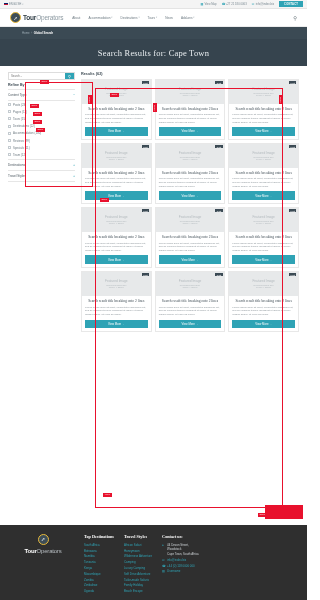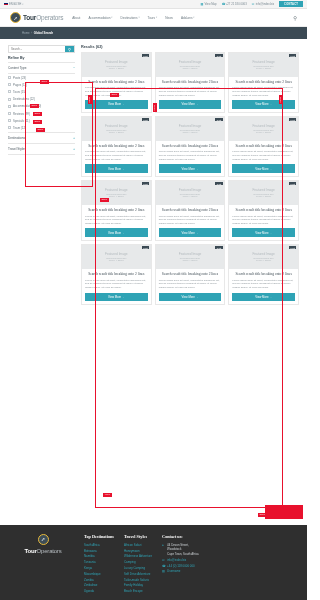--- a/index.html
+++ b/index.html
@@ -213,20 +213,23 @@
     </div>
     <span class="nav-search">⚲</span>
   </div>
 
   <div class="crumbbar">
     <span>Home</span>
     <span class="crumb-sep">›</span>
     <span class="cur">Global Search</span>
   </div>
 
+  <div class="hero">
+    <h1>Search Results for: Cape Town</h1>
+  </div>
 
   <div class="content">
 
     <div class="sidebar">
       <div class="searchbox">
         <input placeholder="Search..." style="">
         <span class="sbtn">⚲</span>
       </div>
       <div class="filter-head">Refine By</div>
       <div class="acc-row" style="border-top:1px solid #e6e6e6">

